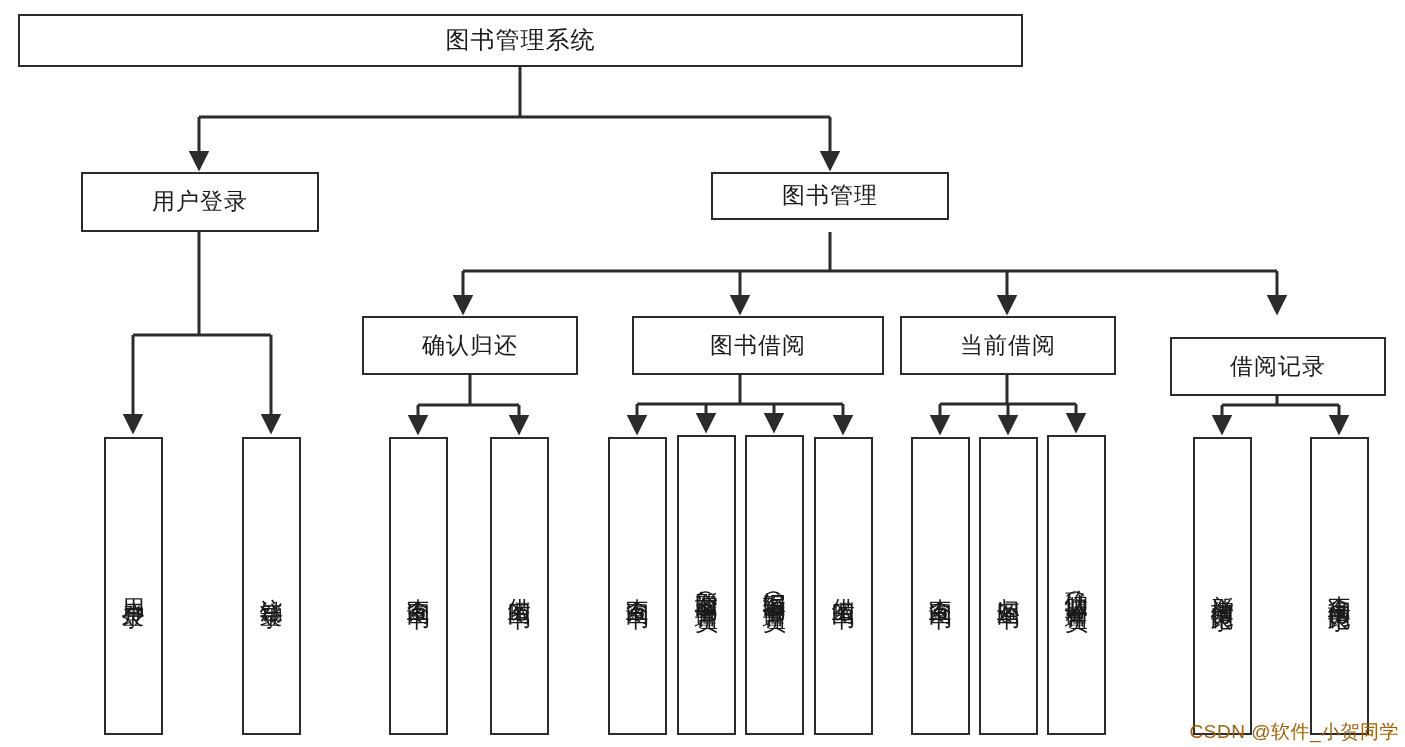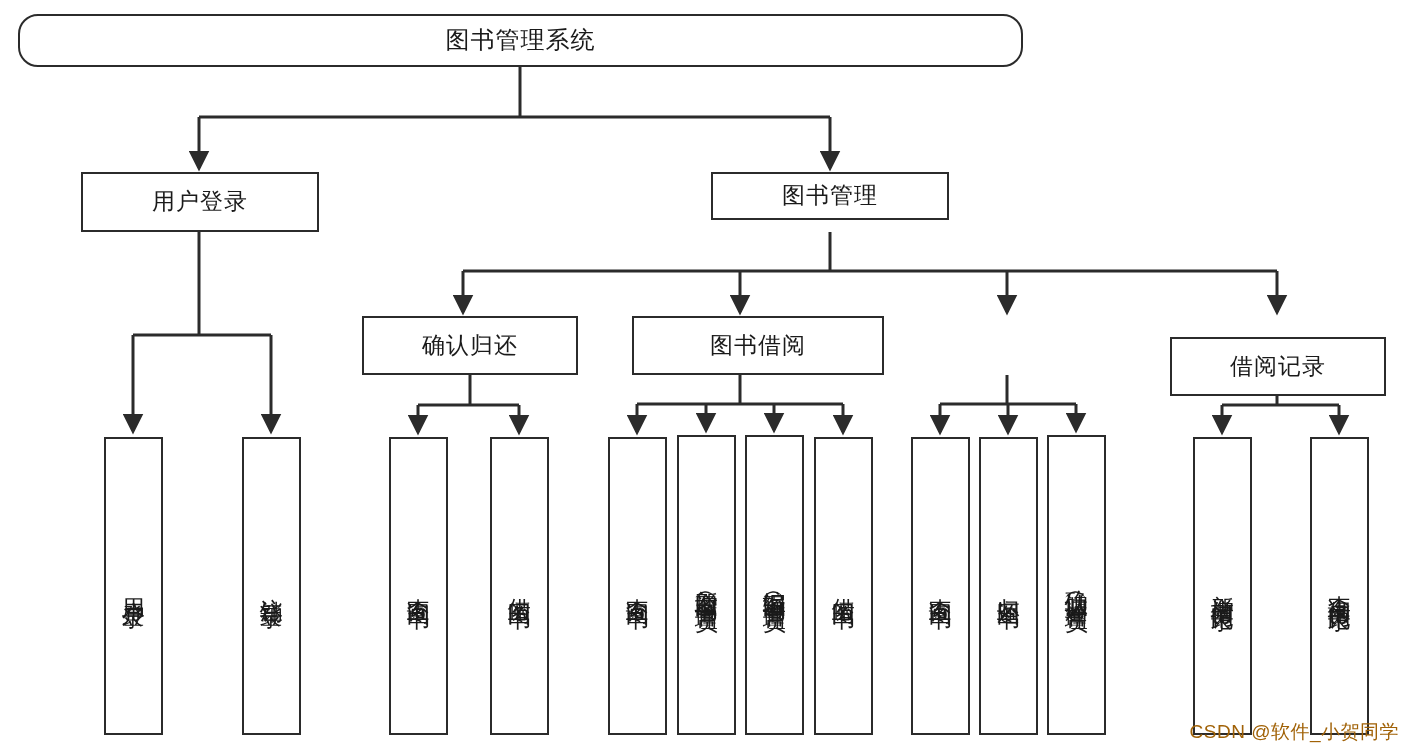--- a/index.html
+++ b/index.html
@@ -49,21 +49,20 @@
     padding: 4px 0;
   }
   .node.vert .vlabel {
     writing-mode: vertical-rl;
     text-orientation: upright;
     display: block;
     white-space: nowrap;
   }
   #root-node {
     font-size: 24px;
-    border-radius: 20px;
   }
   #watermark {
     position: absolute;
     right: 6px;
     bottom: 2px;
     font-size: 19px;
     color: #a16207;
     letter-spacing: 0.5px;
     white-space: nowrap;
   }
@@ -133,20 +132,23 @@
   <div class="node horiz" style="left:711px; top:172px; width:238px; height:48px;">
     <span>图书管理</span>
   </div>
 
   <div class="node horiz" style="left:362px; top:316px; width:216px; height:59px;">
     <span>确认归还</span>
   </div>
   <div class="node horiz" style="left:632px; top:316px; width:252px; height:59px;">
     <span>图书借阅</span>
   </div>
+  <div class="node horiz" style="left:900px; top:316px; width:216px; height:59px;">
+    <span>当前借阅</span>
+  </div>
   <div class="node horiz" style="left:1170px; top:316px; width:216px; height:59px;margin-top:21px;">
     <span>借阅记录</span>
   </div>
 
   <div class="node vert" style="left:104px; top:437px; width:59px; height:298px;">
     <span class="vlabel">用户登录</span>
   </div>
   <div class="node vert" style="left:242px; top:437px; width:59px; height:298px;">
     <span class="vlabel">注销登录</span>
   </div>

